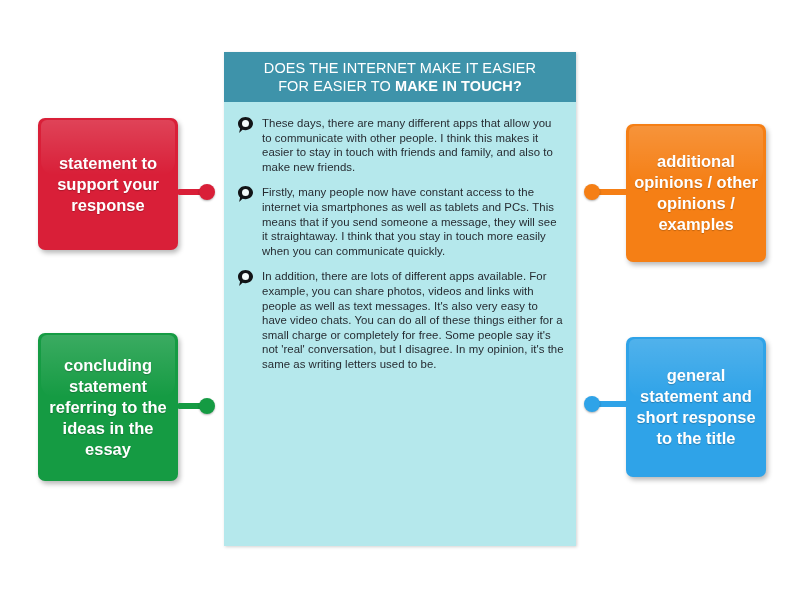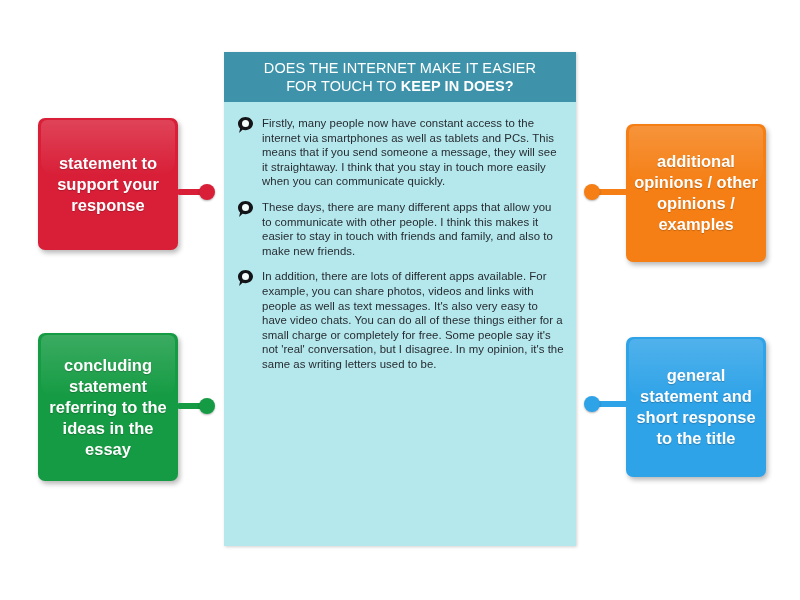--- a/index.html
+++ b/index.html
@@ -142,53 +142,53 @@
   #conn-blue .dot  { left: 0; background:#2fa3e8; }
 </style>
 </head>
 <body>
 
 <div id="center-card">
 
   <div id="card-header">
     <div id="card-header-title">
       <span>DOES THE INTERNET MAKE IT EASIER</span><br>
-      <span>FOR TOUCH TO </span><span class="hl">KEEP IN DOES?</span>
+      <span>FOR EASIER TO </span><span class="hl">MAKE IN TOUCH?</span>
     </div>
   </div>
 
   <div id="card-body">
+
+    <div class="para-row">
+      <span class="bullet-icon">
+        <svg width="15" height="16" viewBox="0 0 15 16">
+          <path d="M7.5 0 C11.6 0 15 2.9 15 6.6 C15 10.3 11.6 13.2 7.5 13.2 C6.4 13.2 5.4 13.0 4.5 12.7 L1.1 16 L2.1 11.6 C0.8 10.3 0 8.5 0 6.6 C0 2.9 3.4 0 7.5 0 Z" fill="#121417"></path>
+          <circle cx="7.5" cy="6.4" r="3.5" fill="#f4fbfb"></circle>
+        </svg>
+      </span>
+      <span class="para-text">These days, there are many different apps that allow you to communicate with other people. I think this makes it easier to stay in touch with friends and family, and also to make new friends.</span>
+    </div>
 
     <div class="para-row">
       <span class="bullet-icon">
         <svg width="15" height="16" viewBox="0 0 15 16">
           <path d="M7.5 0 C11.6 0 15 2.9 15 6.6 C15 10.3 11.6 13.2 7.5 13.2 C6.4 13.2 5.4 13.0 4.5 12.7 L1.1 16 L2.1 11.6 C0.8 10.3 0 8.5 0 6.6 C0 2.9 3.4 0 7.5 0 Z" fill="#121417"></path>
           <circle cx="7.5" cy="6.4" r="3.5" fill="#f4fbfb"></circle>
         </svg>
       </span>
       <span class="para-text">Firstly, many people now have constant access to the internet via smartphones as well as tablets and PCs. This means that if you send someone a message, they will see it straightaway. I think that you stay in touch more easily when you can communicate quickly.</span>
     </div>
 
     <div class="para-row">
       <span class="bullet-icon">
         <svg width="15" height="16" viewBox="0 0 15 16">
           <path d="M7.5 0 C11.6 0 15 2.9 15 6.6 C15 10.3 11.6 13.2 7.5 13.2 C6.4 13.2 5.4 13.0 4.5 12.7 L1.1 16 L2.1 11.6 C0.8 10.3 0 8.5 0 6.6 C0 2.9 3.4 0 7.5 0 Z" fill="#121417"></path>
           <circle cx="7.5" cy="6.4" r="3.5" fill="#f4fbfb"></circle>
         </svg>
       </span>
-      <span class="para-text">These days, there are many different apps that allow you to communicate with other people. I think this makes it easier to stay in touch with friends and family, and also to make new friends.</span>
-    </div>
-
-    <div class="para-row">
-      <span class="bullet-icon">
-        <svg width="15" height="16" viewBox="0 0 15 16">
-          <path d="M7.5 0 C11.6 0 15 2.9 15 6.6 C15 10.3 11.6 13.2 7.5 13.2 C6.4 13.2 5.4 13.0 4.5 12.7 L1.1 16 L2.1 11.6 C0.8 10.3 0 8.5 0 6.6 C0 2.9 3.4 0 7.5 0 Z" fill="#121417"></path>
-          <circle cx="7.5" cy="6.4" r="3.5" fill="#f4fbfb"></circle>
-        </svg>
-      </span>
       <span class="para-text">In addition, there are lots of different apps available. For example, you can share photos, videos and links with people as well as text messages. It's also very easy to have video chats. You can do all of these things either for a small charge or completely for free. Some people say it's not 'real' conversation, but I disagree. In my opinion, it's the same as writing letters used to be.</span>
     </div>
 
 
   </div>
 </div>
 
 <div class="label-box" id="box-red">
   <span class="inner">statement to support your response</span>
 </div>

